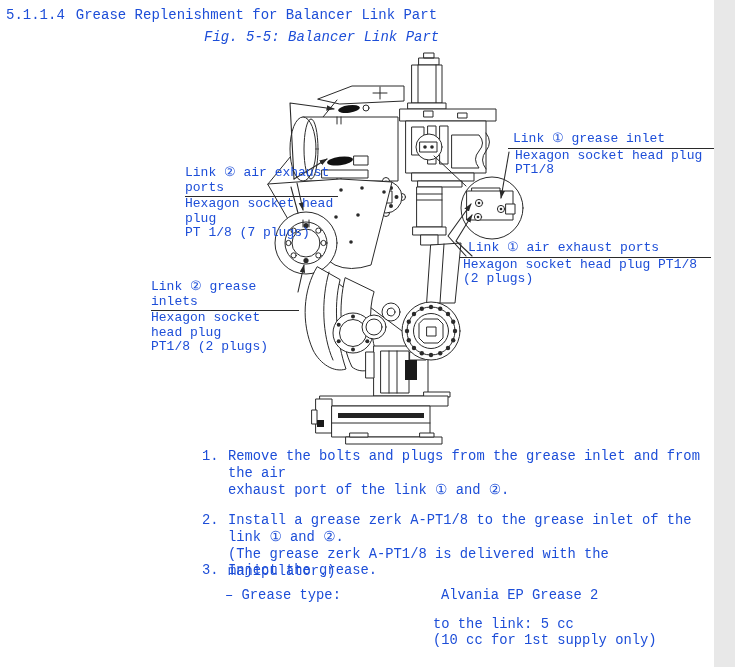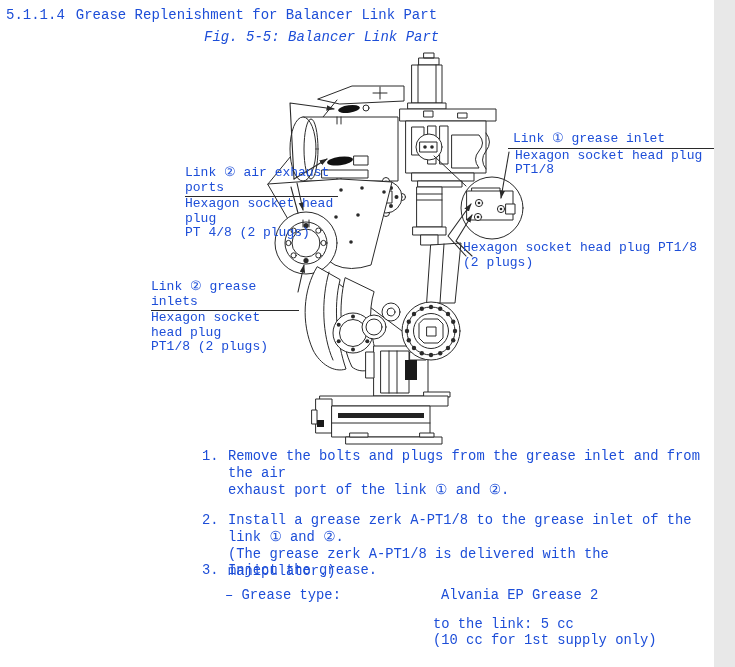--- a/index.html
+++ b/index.html
@@ -242,36 +242,37 @@
       <line x1="298" y1="292" x2="304" y2="265" marker-end="url(#arw)"></line>
       <line x1="509" y1="152" x2="501" y2="198" marker-end="url(#arw)"></line>
       <polyline points="466,256 448,236 471,204" marker-end="url(#arw)"></polyline>
       <polyline points="472,256 456,241 472,215" marker-end="url(#arw)"></polyline>
     </g>
   </svg>
 
   <div class="abs callout co-a">
     <span class="title">Link ② air exhaust ports</span>
     <span class="detail" style="display:block;">Hexagon socket head plug</span>
-    <span class="detail" style="display:block;">PT 4/8 (2 plugs)</span>
+    <span class="detail" style="display:block;">PT 1/8 (7 plugs)</span>
   </div>
 
   <div class="abs callout co-b">
     <span class="title">Link ② grease inlets</span>
     <span class="detail" style="display:block;">Hexagon socket head plug</span>
     <span class="detail" style="display:block;">PT1/8 (2 plugs)</span>
   </div>
 
   <div class="abs callout co-c">
     <span class="title">Link ① grease inlet</span>
     <span class="detail" style="display:block;">Hexagon socket head plug</span>
     <span class="detail" style="display:block;">PT1/8</span>
   </div>
 
   <div class="abs callout co-d">
+    <span class="title">Link ① air exhaust ports</span>
     <span class="detail" style="display:block;">Hexagon socket head plug PT1/8 (2 plugs)</span>
   </div>
 
   <div class="abs step s1">
     <span class="num">1.</span>
     <span class="body">
       <span style="display:block;">Remove the bolts and plugs from the grease inlet and from the air</span>
       <span style="display:block;">exhaust port of the link ① and ②.</span>
     </span>
   </div>

